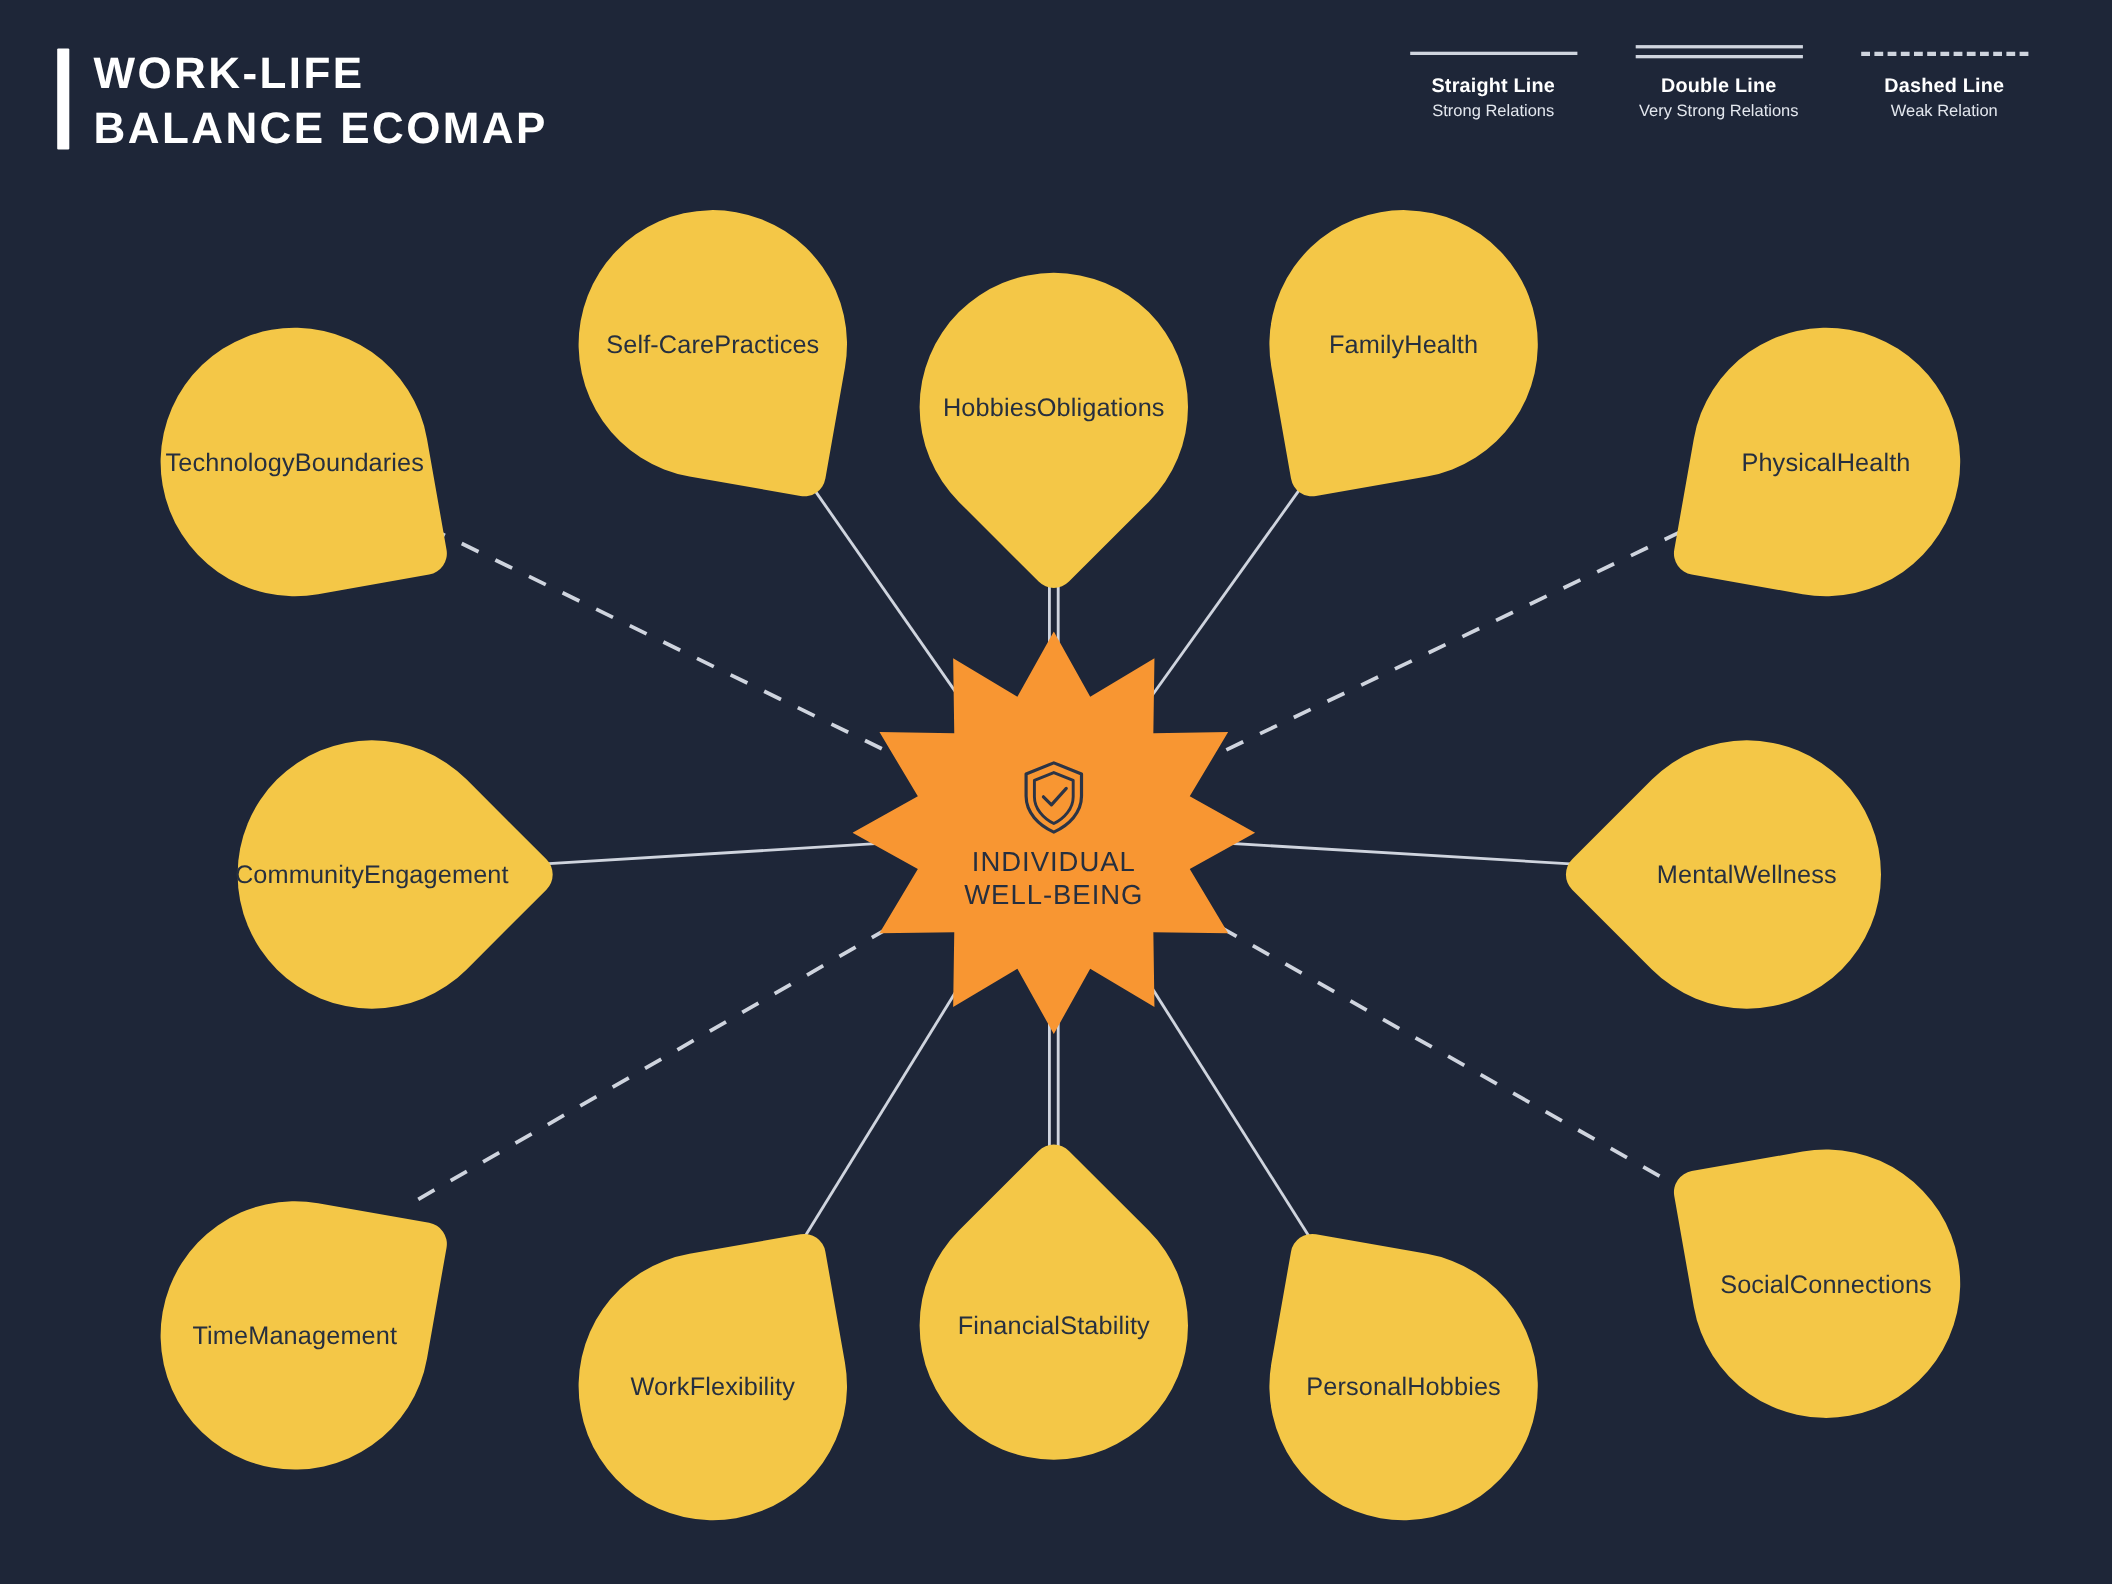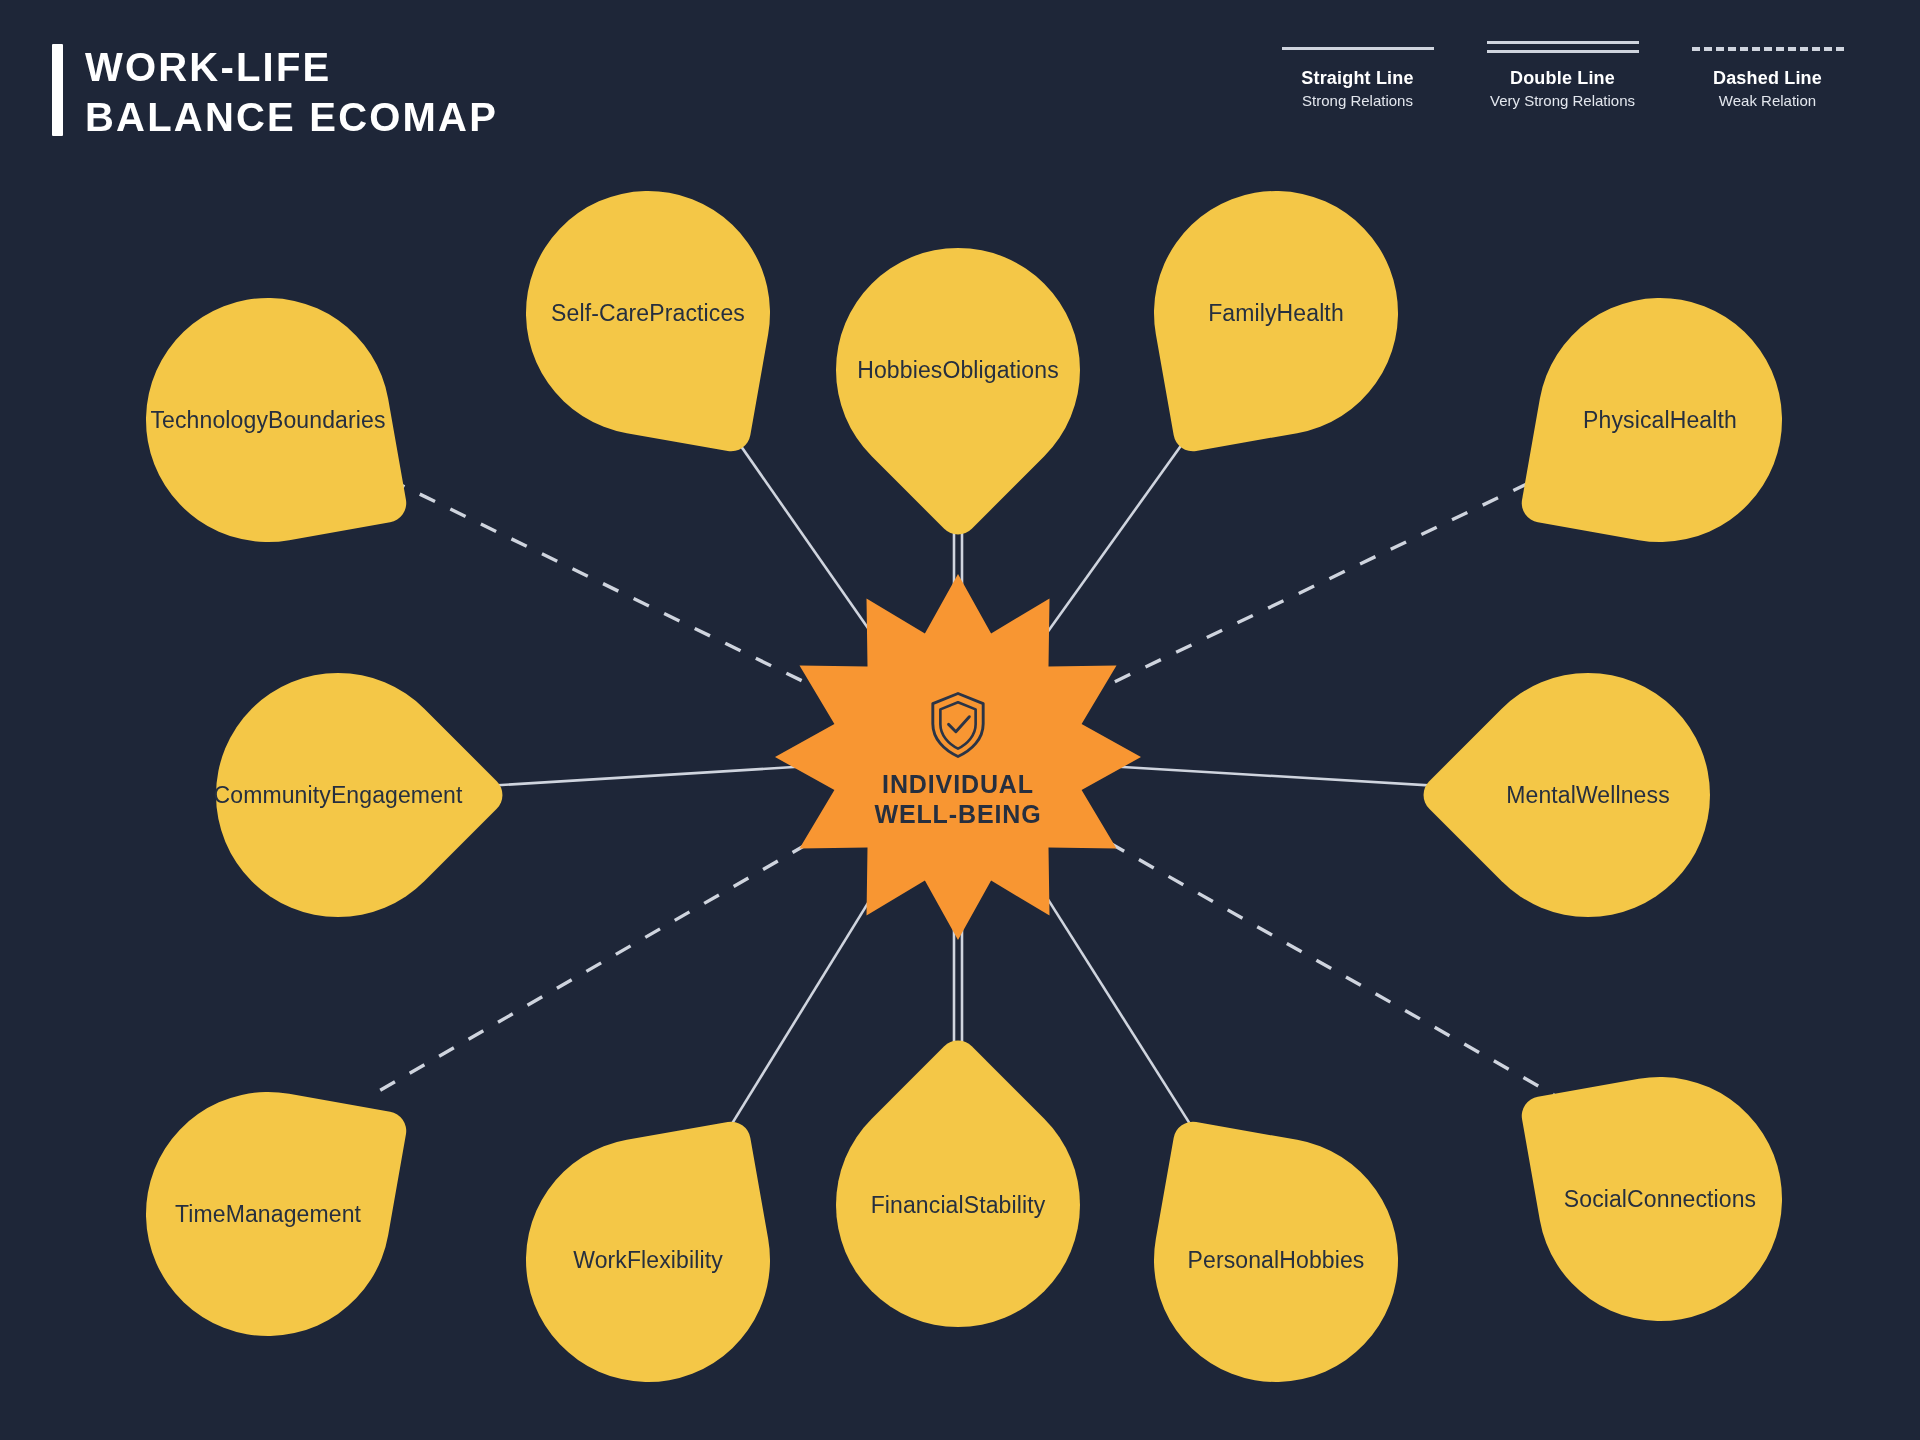--- a/index.html
+++ b/index.html
@@ -78,21 +78,21 @@
   #center-content {
     position:absolute; inset:0;
     display:flex; flex-direction:column;
     align-items:center; justify-content:center;
     gap:10px;
     padding-top:6px;
   }
   #shield-icon { width:62px; height:68px; }
   #center-text {
     display:flex; flex-direction:column; align-items:center;
-    color:#262f3f; font-size:25px; font-weight:bold;
+    color:#262f3f; font-size:25px; font-weight:normal;
     letter-spacing:0.035em; line-height:1.22; text-align:center;
   }
 </style>
 </head>
 <body>
 
 <div id="stage">
 
   <div id="header">
 
@@ -185,21 +185,21 @@
             <span>Health</span>
           </div>
         </div>
         <div class="node" style="left: 1588px; top: 795px;">
           <div class="node-shape" style="transform: rotate(45deg); border-radius: 50% 50% 50% 8%;"></div>
           <div class="node-label">
             <span>Mental</span>
             <span>Wellness</span>
           </div>
         </div>
-        <div class="node" style="left: 1660px; top: 1199px;">
+        <div class="node" style="left: 1660px; top: 1167px;">
           <div class="node-shape" style="transform: rotate(80deg); border-radius: 50% 50% 50% 8%;"></div>
           <div class="node-label">
             <span>Social</span>
             <span>Connections</span>
           </div>
         </div>
         <div class="node" style="left: 1276px; top: 1260px;">
           <div class="node-shape" style="transform: rotate(100deg); border-radius: 50% 50% 50% 8%;"></div>
           <div class="node-label">
             <span>Personal</span>

